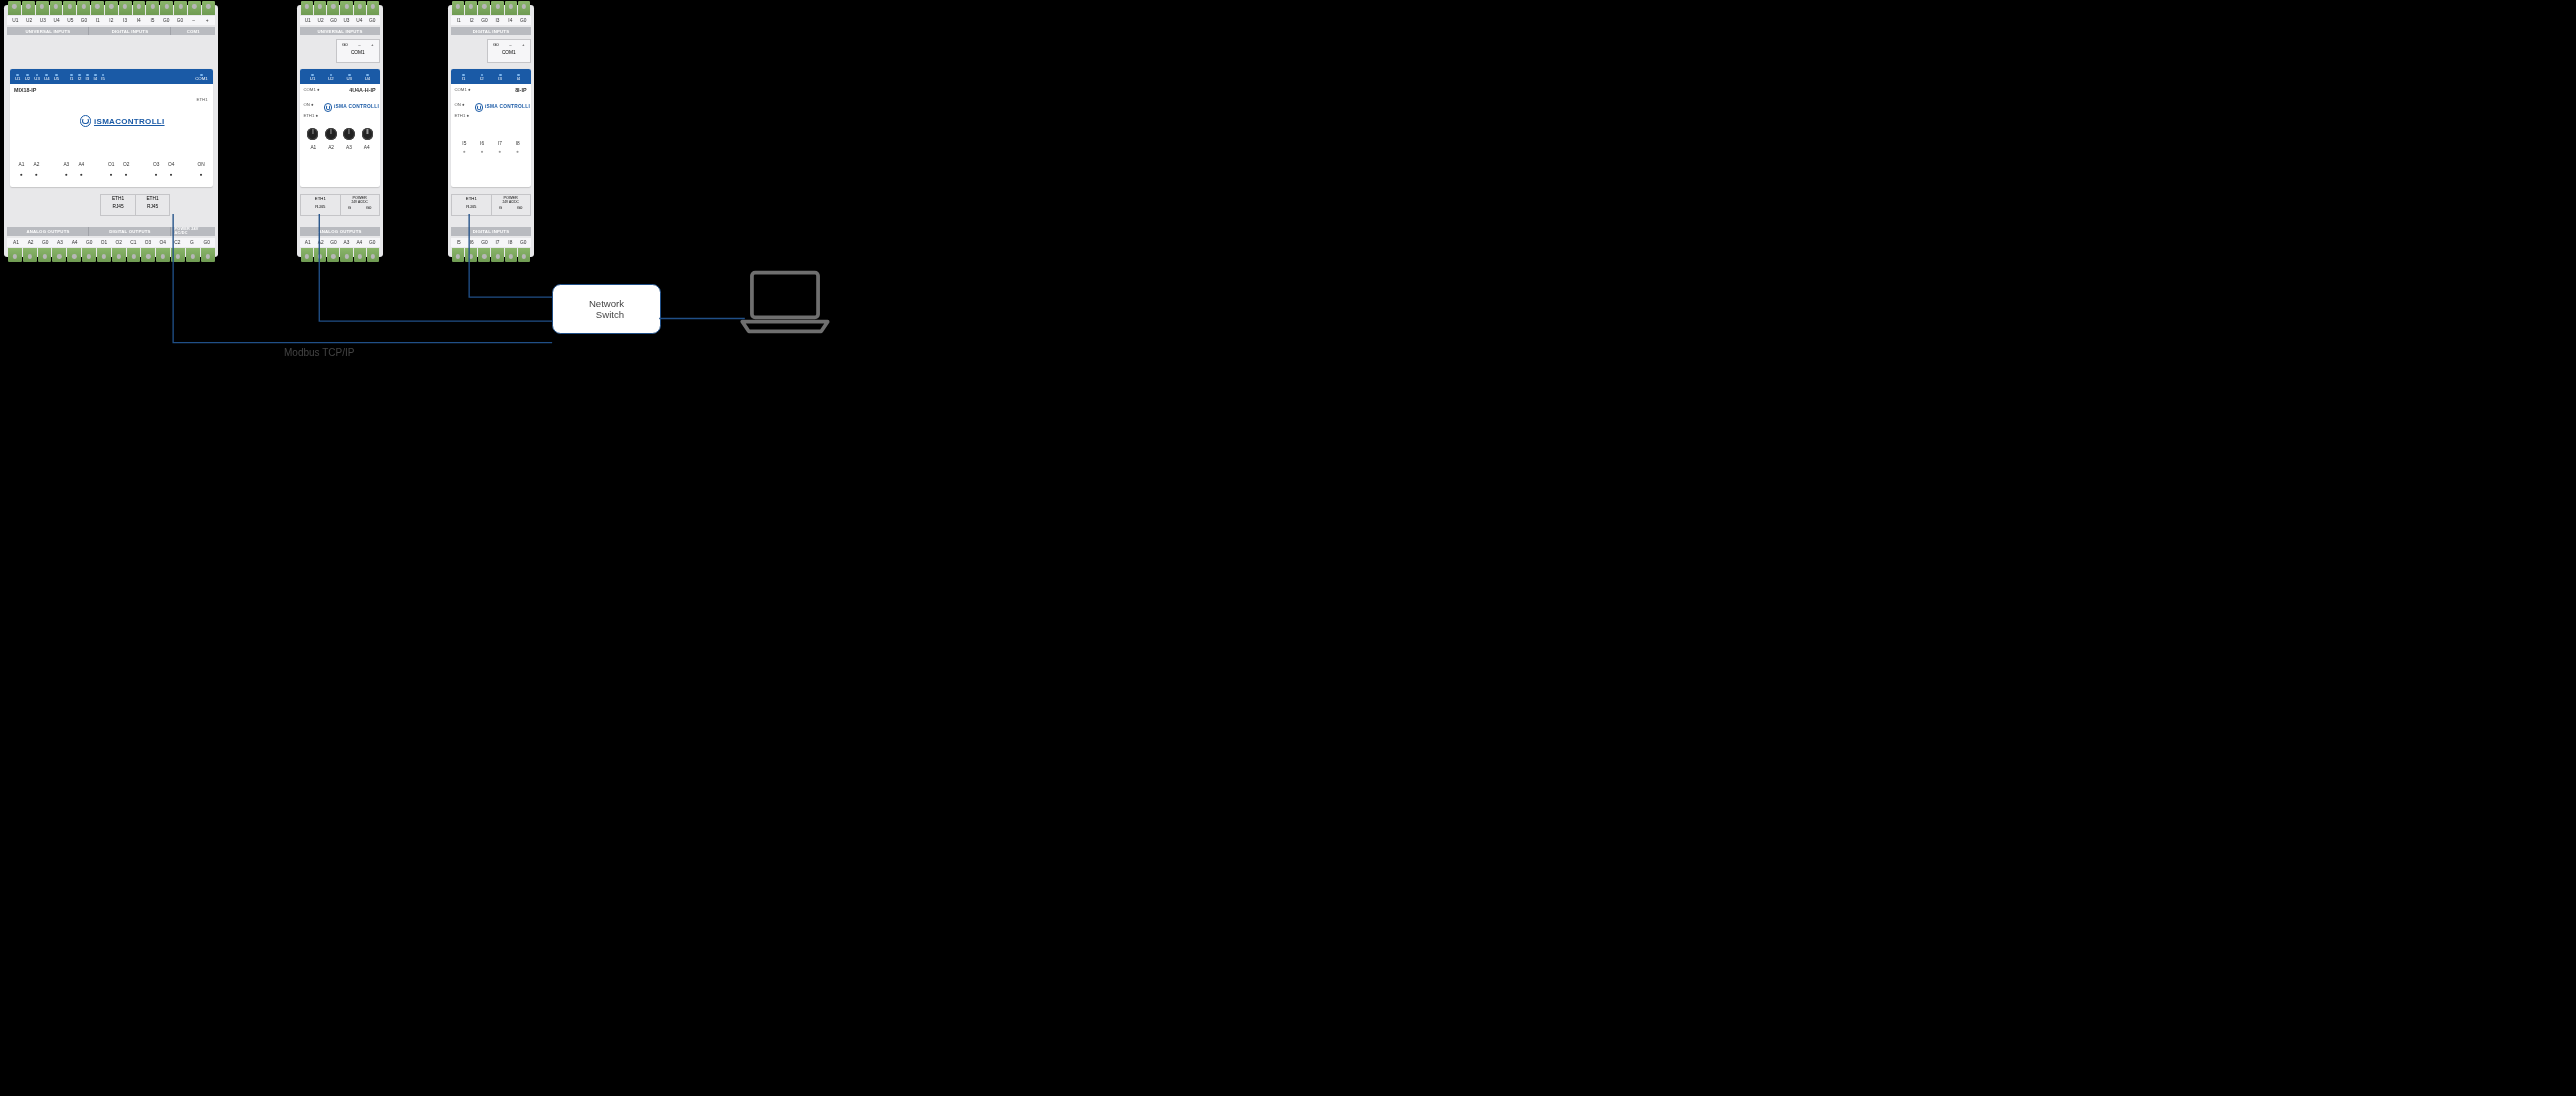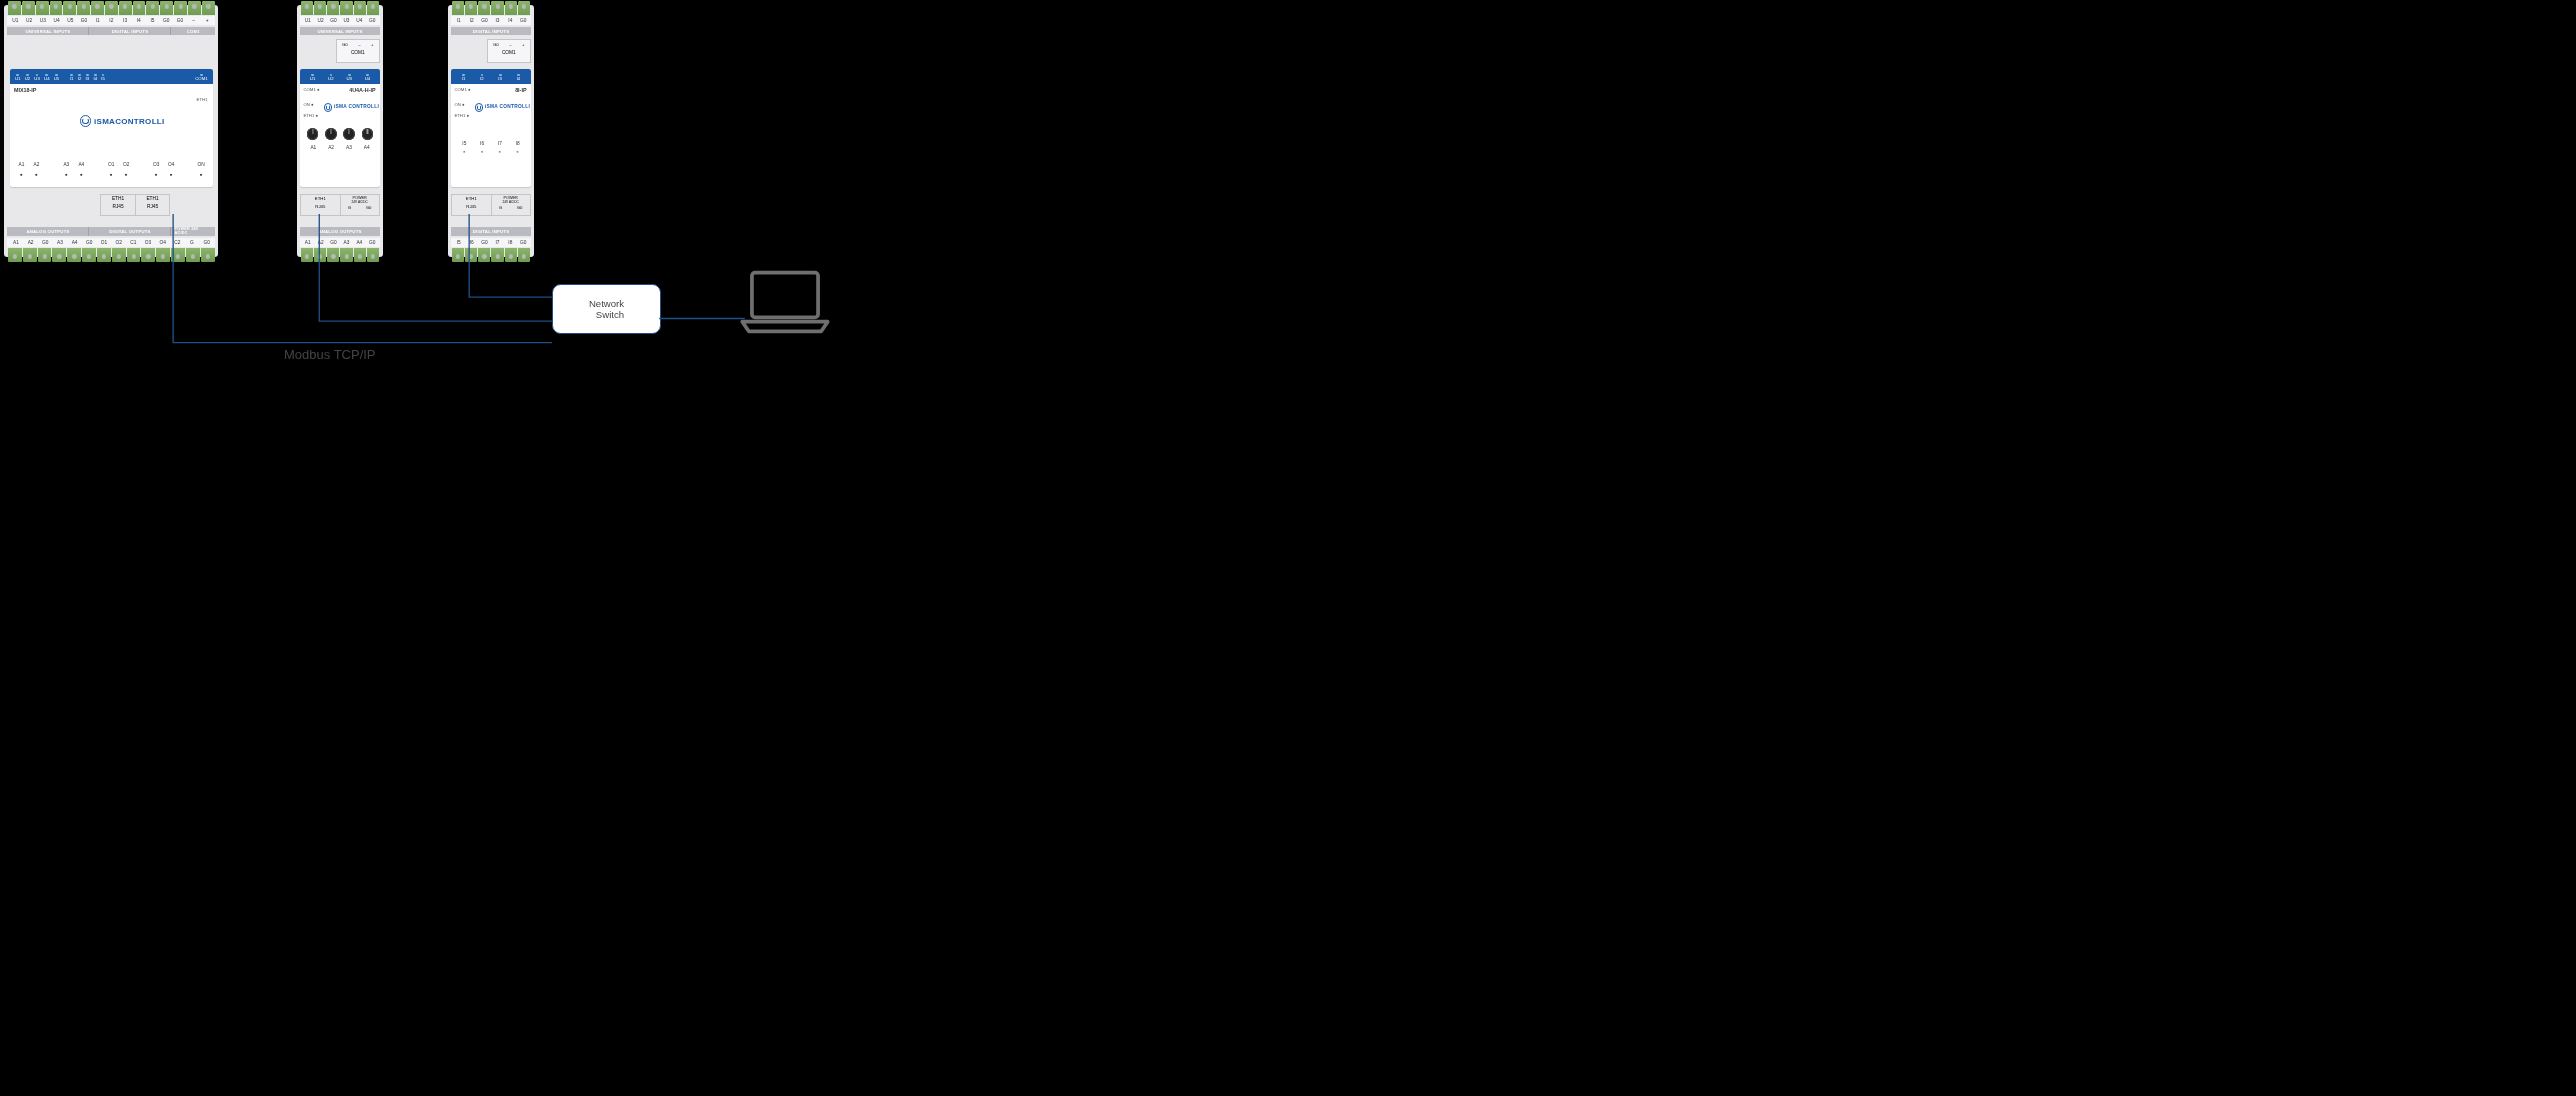--- a/index.html
+++ b/index.html
@@ -156,21 +156,21 @@
   
   .laptop { position:absolute; color:#555; }
 
   
   svg.wires { position:absolute; top:0; left:0; width:858px; height:364px; pointer-events:none; }
   svg.wires path { fill:none; stroke:#204f87; stroke-width:2.5; }
 
   .protocol-label {
     position:absolute;
     color:#444;
-    font-size:13px;
+    font-size:10px;
   }
 </style>
 </head>
 <body>
 
 <div class="module large" style="left:4.3px; top:5.4px;">
 
   <div class="term-row top">
     <div class="term"></div>
       <div class="term"></div>
@@ -258,21 +258,21 @@
       <div class="col">
           <div class="led"></div>
           <span>COM1</span>
         </div>
     </div>
     <div class="model-row" style="top:18px;">
       <span>MIX18-IP</span>
       <span></span>
     </div>
     <div class="sidelabel" style="top:28px;right:5.4px;">ETH1</div>
-    <div class="brand" style="top:46px;left:70px;">
+    <div class="brand" style="top:46px;left:70px;text-decoration:underline;">
       <div class="brand-logo"></div>
       <span>iSMACONTROLLI</span>
     </div>
 
     <div class="label-strip" style="top:91px;left:3.2px;right:3.2px;background:transparent;">
       <span>A1</span>
         <span>A2</span>
       <span></span>
       <span>A3</span>
         <span>A4</span>

